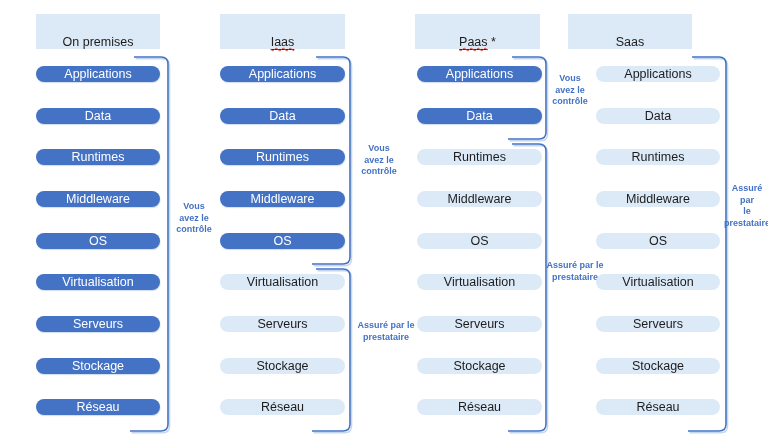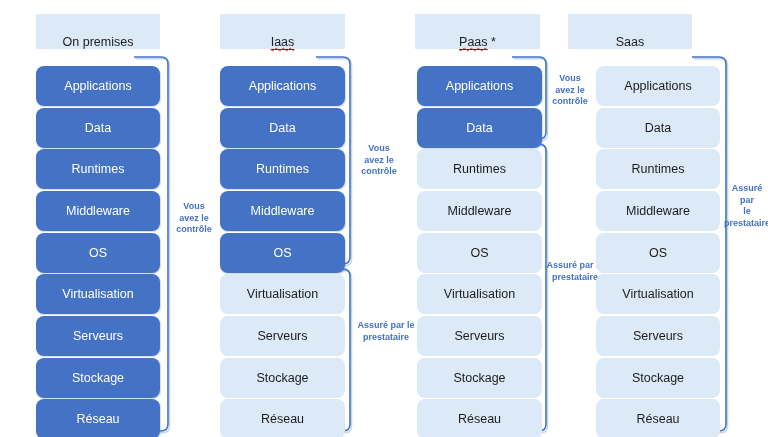--- a/index.html
+++ b/index.html
@@ -24,21 +24,21 @@
     text-decoration-color:var(--underline);
     text-underline-offset:3px;
     text-decoration-thickness:1px;
   }
   .hdr .sq{
     text-decoration:underline wavy var(--squiggle);
     text-decoration-thickness:1px;
     text-underline-offset:1px;
   }
   .box{
-    position:absolute; height:40px;
+    position:absolute; height:16px;
     border-radius:8px;
     display:flex; align-items:center; justify-content:center;
     font-size:12.5px;
     box-shadow:0.5px 1px 1px rgba(68,114,196,0.25);
   }
   .box.dark{ background:var(--control-fill); color:var(--control-text); }
   .box.light{ background:var(--managed-fill); color:var(--managed-text); box-shadow:none; }
   .blabel{
     position:absolute;
     transform:translate(-50%,-50%);

